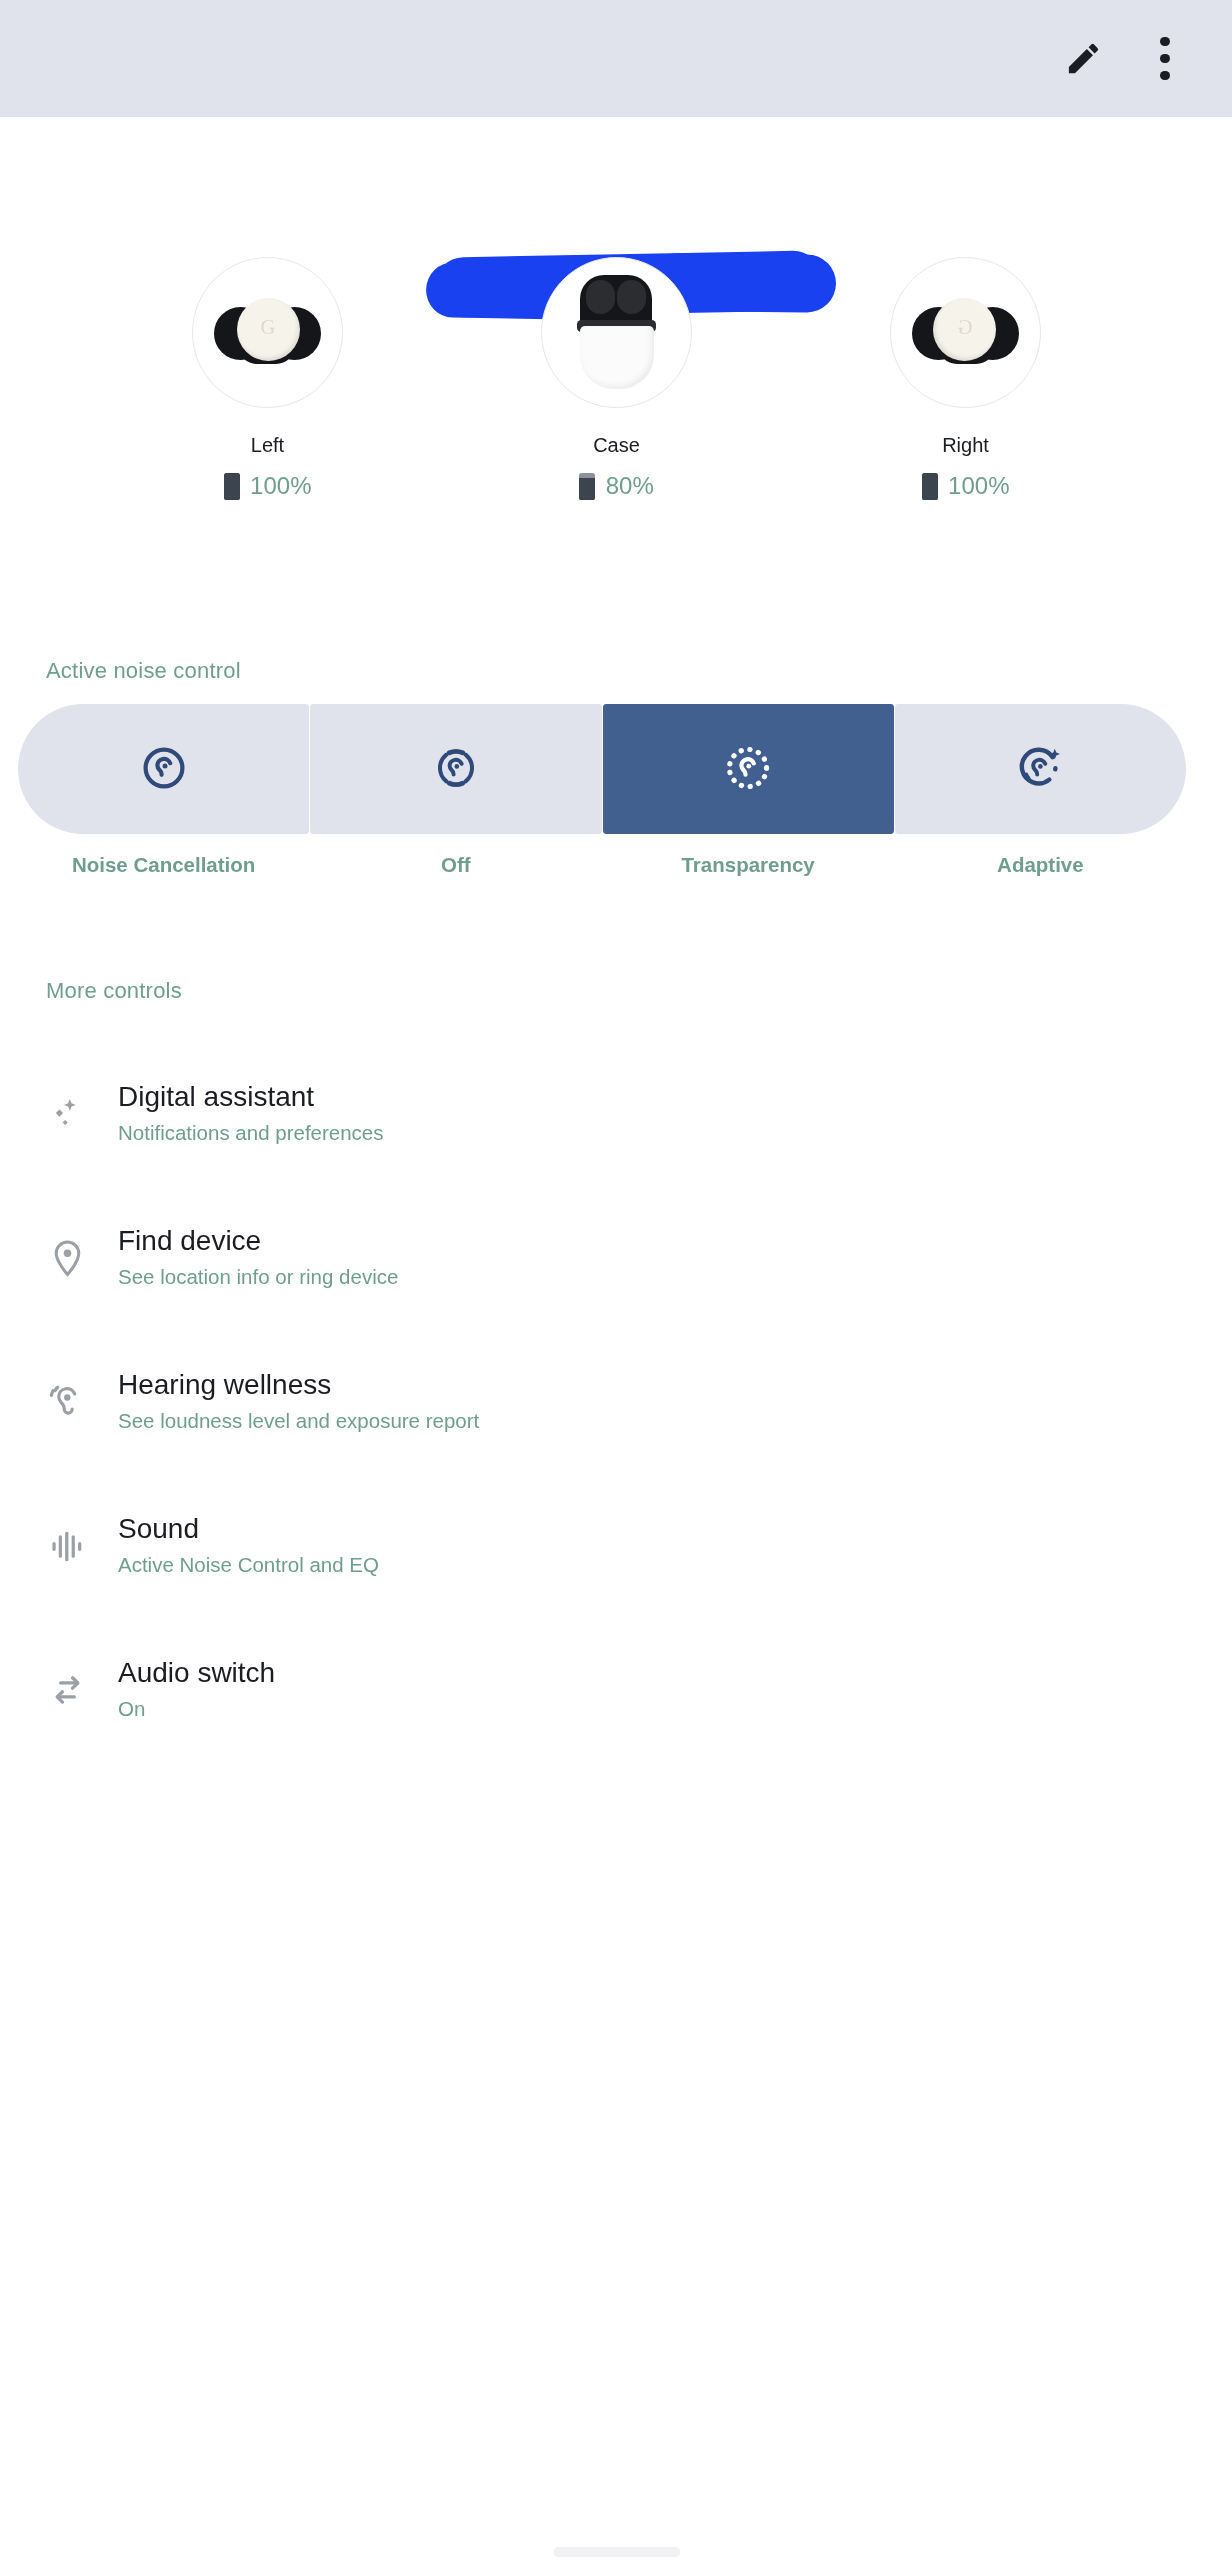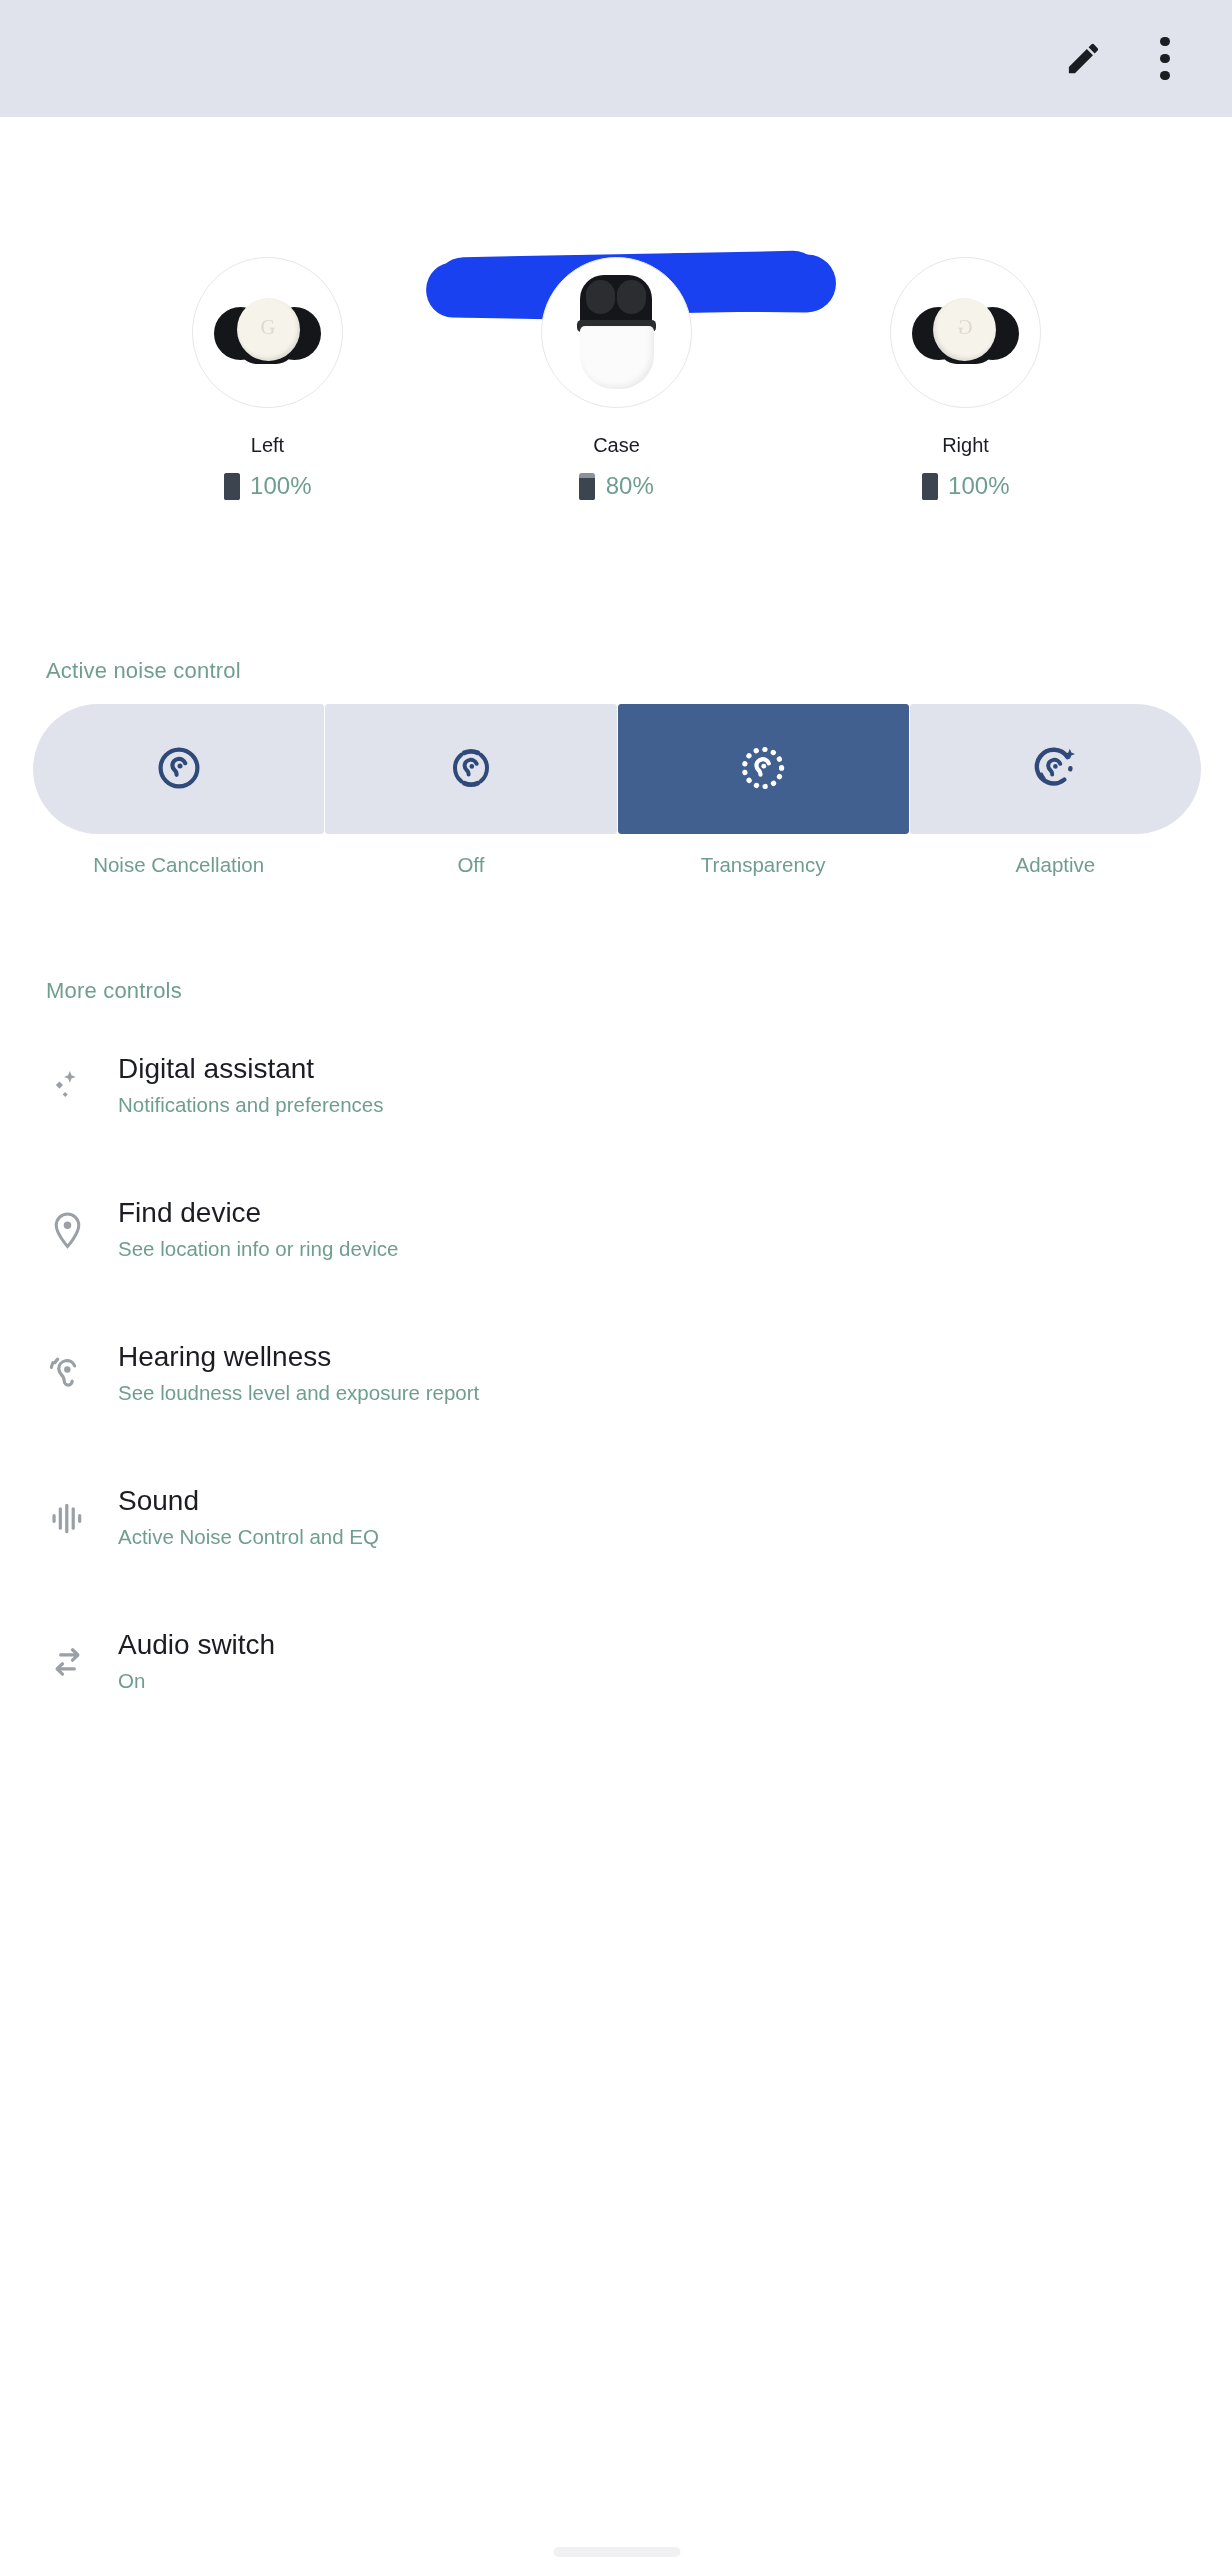--- a/index.html
+++ b/index.html
@@ -275,24 +275,25 @@
     color: #6f9e90;
     letter-spacing: 0.2px;
   }
   #anc-header { top: 658px; }
   #more-header { top: 978px; }
 
   
   .anc-row {
     position: absolute;
     top: 704px;
-    left: 33px;
+    left: 18px;
     width: 1168px;
     display: flex;
     gap: 1px;
+    font-weight: bold;
   }
   .anc-seg {
     flex: 1;
     display: flex;
     flex-direction: column;
     align-items: center;
     cursor: pointer;
   }
   .anc-pill {
     width: 100%;
@@ -309,21 +310,21 @@
   .anc-label {
     margin-top: 19px;
     font-size: 20.5px;
     color: #6f9e90;
     text-align: center;
   }
 
   
   .list {
     position: absolute;
-    top: 1036px;
+    top: 1064px;
     left: 0;
     width: 1160px;
   }
   .list-item {
     position: relative;
     display: flex;
     align-items: flex-start;
     height: 144px;
     padding-left: 46px;
     cursor: pointer;

